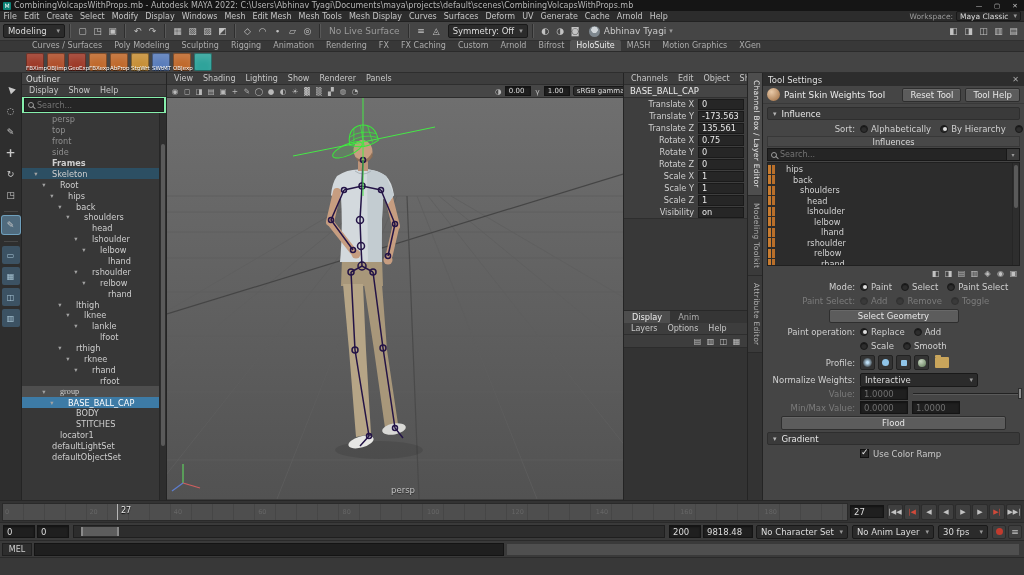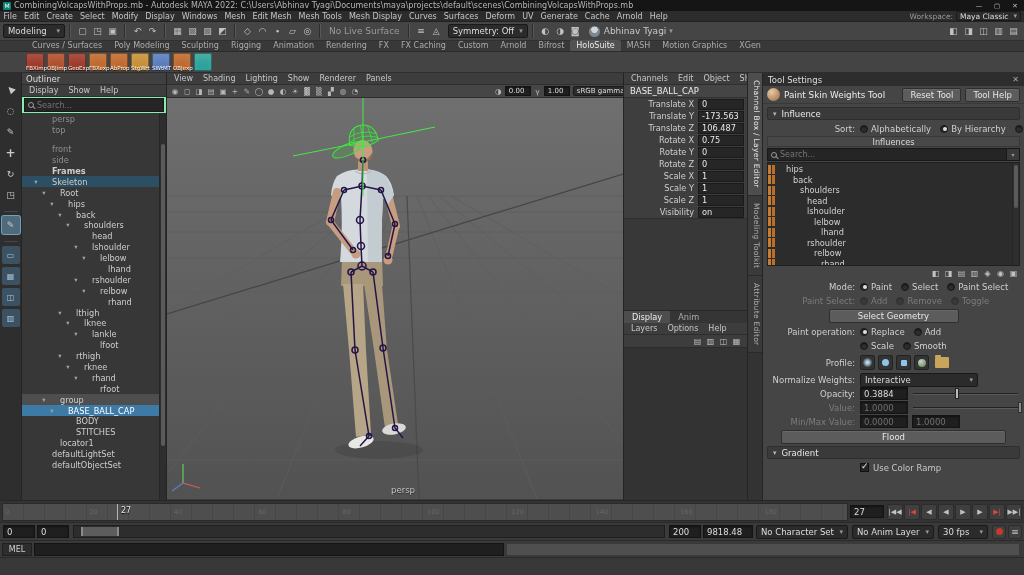--- a/index.html
+++ b/index.html
@@ -79,21 +79,21 @@
   
   #outliner{position:absolute;left:22px;top:0;width:145px;height:427px;background:#86efac;border-right:1px solid #242424;display:flex;flex-direction:column;}
   .otl-search{display:flex;align-items:center;height:14px;margin:1px 2px;background:#252525;border:1px solid #191919;}
   .otl-search input{flex:1;background:transparent;border:none;outline:none;color:#cfcfcf;font-size:8px;font-family:"DejaVu Sans",sans-serif;min-width:0;}
   .otl-tree{flex:1;position:relative;background:#373737;overflow:hidden;}
   .otl-rows{position:absolute;left:0;top:1px;right:7px;}
   .otl-row{height:10.9px;display:flex;align-items:center;font-size:8.2px;color:#cecece;white-space:nowrap;overflow:hidden;}
   .otl-row.dim{color:#8e8e8e;}
   .otl-row.dim .ticon{opacity:.55;}
   .otl-row.hlteal{background:#2c4f63;}
-  .otl-row.hlgray{background:#4e4e4e;}
+  .otl-row.hlgray{background:#4e4e4e;font-family:Liberation Serif, serif;}
   .otl-row.selected{background:#3d7ba6;color:#fff;}
   .expander{width:8px;flex:none;color:#a2a2a2;font-size:6.5px;text-align:center;visibility:hidden;}
   .expander::before{content:"▾";}
   .otl-row.exp .expander{visibility:visible;}
   .ticon{width:9px;height:9px;margin-right:3px;flex:none;position:relative;}
   .scrollbar{position:absolute;right:0;top:0;bottom:0;width:7px;background:#2e2e2e;border-left:1px solid #262626;}
   .scrollbar .thumb{position:absolute;left:1px;right:1px;border-radius:2px;background:#5a5a5a;}
 
   
   #viewport{position:absolute;left:167px;top:0;width:472px;height:427px;background:#3d3d3d;}
@@ -433,21 +433,21 @@
         <div class="otl-row dim" style="padding-left: 10px;">
               <span class="expander"></span>
               <span class="ticon"></span>
               <span>persp</span>
             </div>
             <div class="otl-row dim" style="padding-left: 10px;">
               <span class="expander"></span>
               <span class="ticon"></span>
               <span>top</span>
             </div>
-            <div class="otl-row dim" style="padding-left: 10px; margin-top: 8px;">
+            <div class="otl-row dim" style="padding-left: 10px;">
               <span class="expander"></span>
               <span class="ticon"></span>
               <span>front</span>
             </div>
             <div class="otl-row dim" style="padding-left: 10px;">
               <span class="expander"></span>
               <span class="ticon"></span>
               <span>side</span>
             </div>
             <div class="otl-row" style="padding-left: 10px; font-weight: bold;">
@@ -752,21 +752,21 @@
       <div class="cb-row">
             <span class="cb-name">Translate X</span>
             <span class="cb-val">0</span>
           </div>
           <div class="cb-row">
             <span class="cb-name">Translate Y</span>
             <span class="cb-val">-173.563</span>
           </div>
           <div class="cb-row">
             <span class="cb-name">Translate Z</span>
-            <span class="cb-val">106.487</span>
+            <span class="cb-val">135.561</span>
           </div>
           <div class="cb-row">
             <span class="cb-name">Rotate X</span>
             <span class="cb-val">0.75</span>
           </div>
           <div class="cb-row">
             <span class="cb-name">Rotate Y</span>
             <span class="cb-val">0</span>
           </div>
           <div class="cb-row">
@@ -1019,28 +1019,20 @@
           <span class="brush square"></span>
           <span class="brush mesh"></span>
           <span class="folder"></span>
         </div>
         <div class="ts-row">
           <span class="ts-label">Normalize Weights:</span>
           <span class="dd" style="width:118px;">
               <span>Interactive</span>
             </span>
         </div>
-        <div class="ts-row">
-          <span class="ts-label">Opacity:</span>
-          <span class="fld" style="width:48px;">0.3884</span>
-          <span class="slider">
-            <span class="track"></span>
-            <span class="handle" style="left: 39%;"></span>
-          </span>
-        </div>
         <div class="ts-row dis">
           <span class="ts-label">Value:</span>
           <span class="fld" style="width:48px;">1.0000</span>
           <span class="slider">
             <span class="track"></span>
             <span class="handle" style="opacity: 0.6; left: 98%;"></span>
           </span>
         </div>
         <div class="ts-row dis">
           <span class="ts-label">Min/Max Value:</span>

